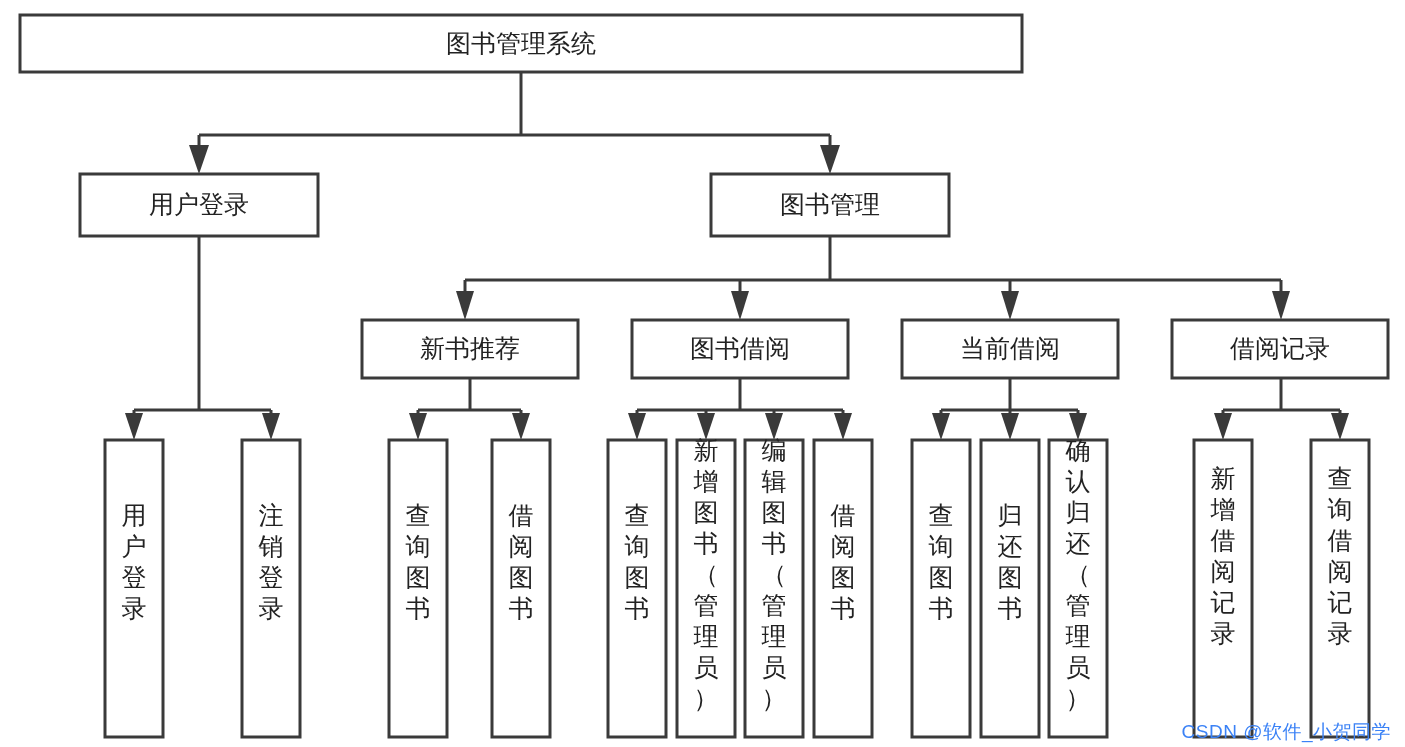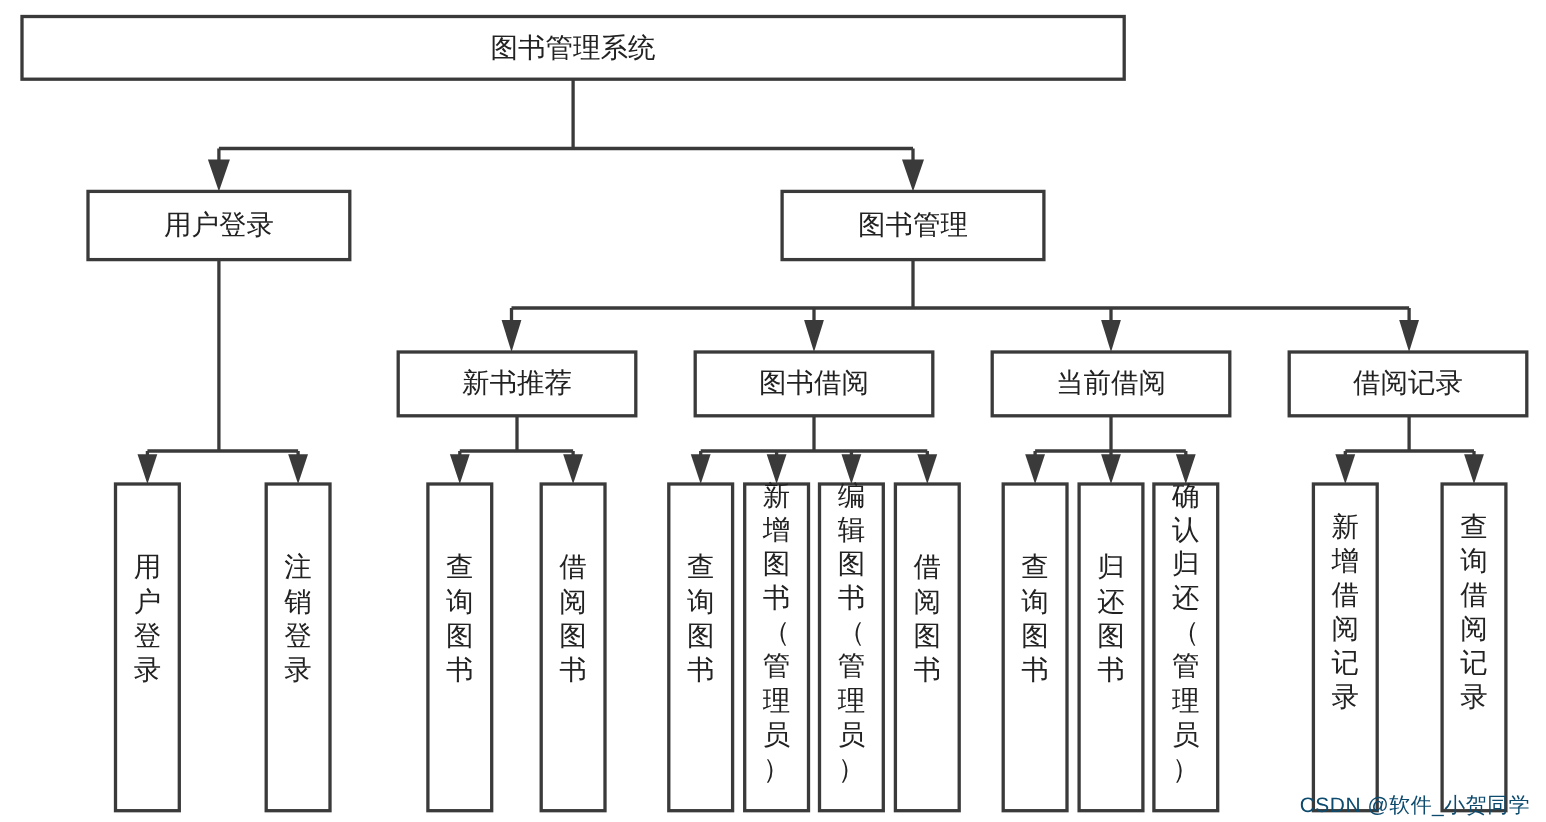--- a/index.html
+++ b/index.html
@@ -53,21 +53,21 @@
     font-size: 25px;
     fill: #222222;
     text-anchor: middle;
   }
   .watermark {
     position: absolute;
     right: 14px;
     bottom: 6px;
     font-family: "Liberation Sans", "DejaVu Sans", sans-serif;
     font-size: 19px;
-    color: #0c4a6e;
+    color: #3b82f6;
     white-space: nowrap;
     letter-spacing: 0.5px;
   }
 </style>
 </head>
 <body>
 
 <div id="diagram-root">
   <svg class="tree" viewBox="0 0 1405 747" xmlns="http://www.w3.org/2000/svg">
 

